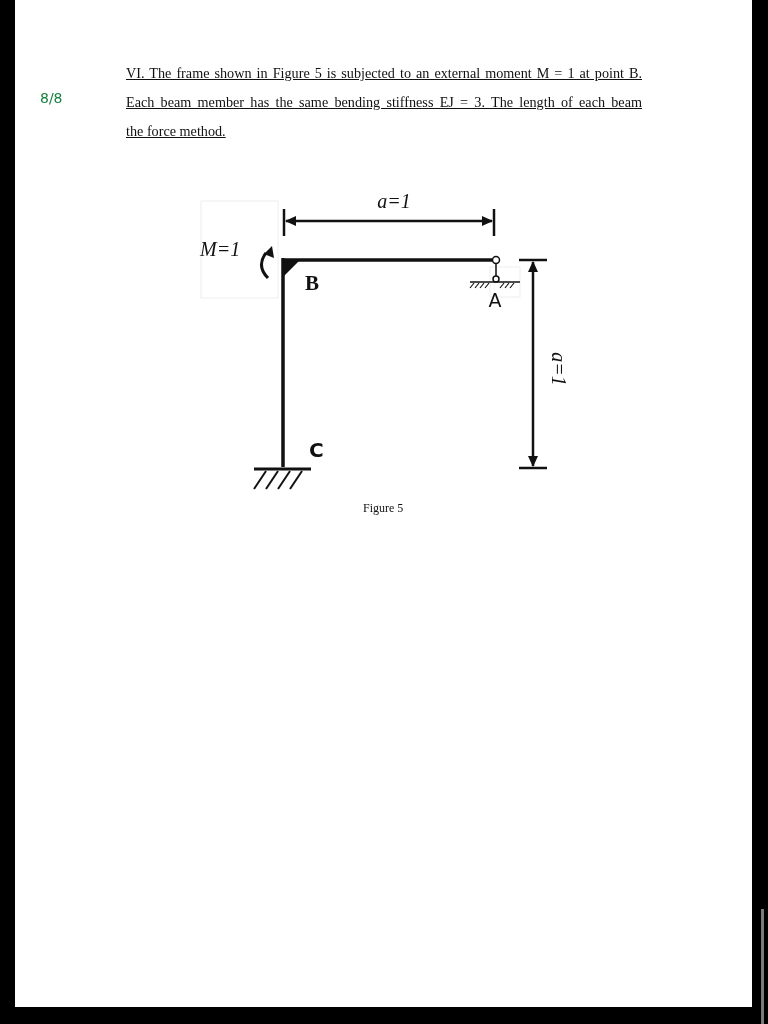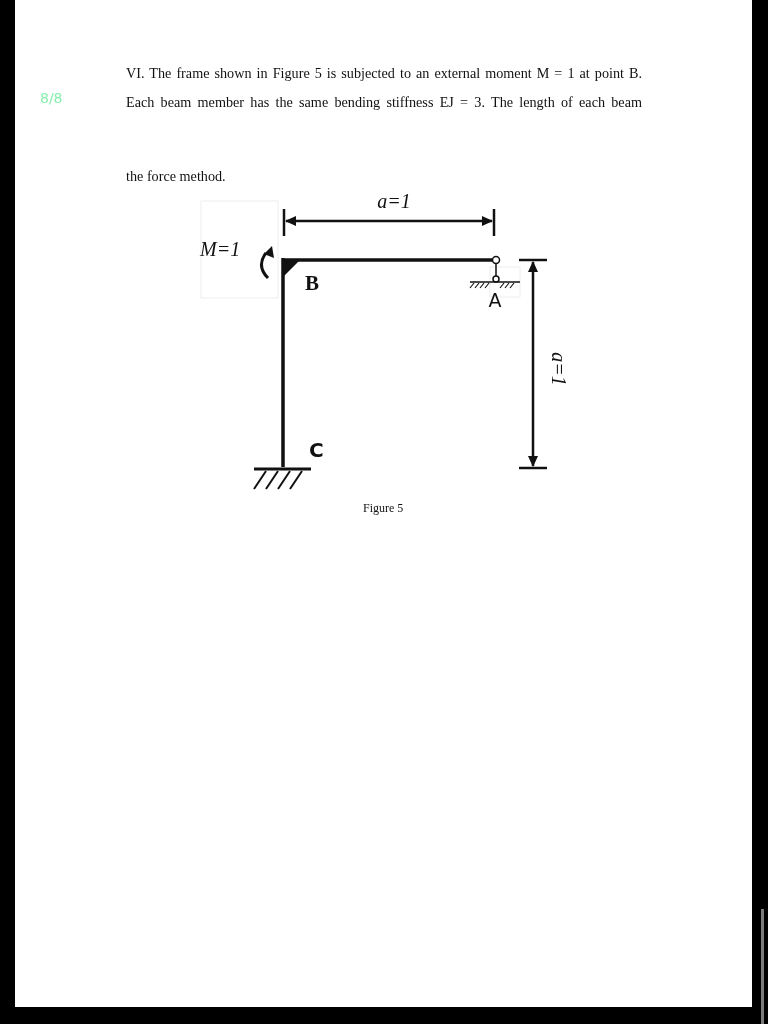--- a/index.html
+++ b/index.html
@@ -1,21 +1,21 @@
 <!DOCTYPE html>
 <html><head>
 <meta charset="utf-8">
 <style>
   html, body { margin:0; padding:0; }
   body { width:768px; height:1024px; background:#000; position:relative; overflow:hidden; font-family:"Liberation Serif", serif; }
   .page { position:absolute; left:15px; top:0; width:737px; height:1007px; background:#fff; }
-  .page-indicator { position:absolute; left:40px; top:90px; font-family:"DejaVu Sans", sans-serif; font-size:14px; color:#86efac; }
-  .para { position:absolute; left:126px; top:59px; width:516px; font-size:14.2px; line-height:29px; color:#111; text-align:justify; }
+  .page-indicator { position:absolute; left:40px; top:90px; font-family:"DejaVu Sans", sans-serif; font-size:14px; color:#15803d; }
+  .para { position:absolute; left:126px; top:59px; width:516px; font-size:14.2px; line-height:29px; color:#111; text-align:justify;text-decoration:underline; }
   .line { display:block; text-align-last:justify; white-space:nowrap; }
-  .line.last { text-align-last:left;margin-top:45px; }
+  .line.last { text-align-last:left; }
   .figure { position:absolute; left:0; top:0; width:768px; height:1024px; }
   .caption { position:absolute; left:363px; top:501px; font-size:12px; color:#111;text-align:right; }
   .scrollbar { position:absolute; left:761px; top:909px; width:3px; height:115px; background:#7a7a7a; }
 </style>
 </head>
 <body>
 
 <div class="page"></div>
 
 <div class="page-indicator">8/8</div>

